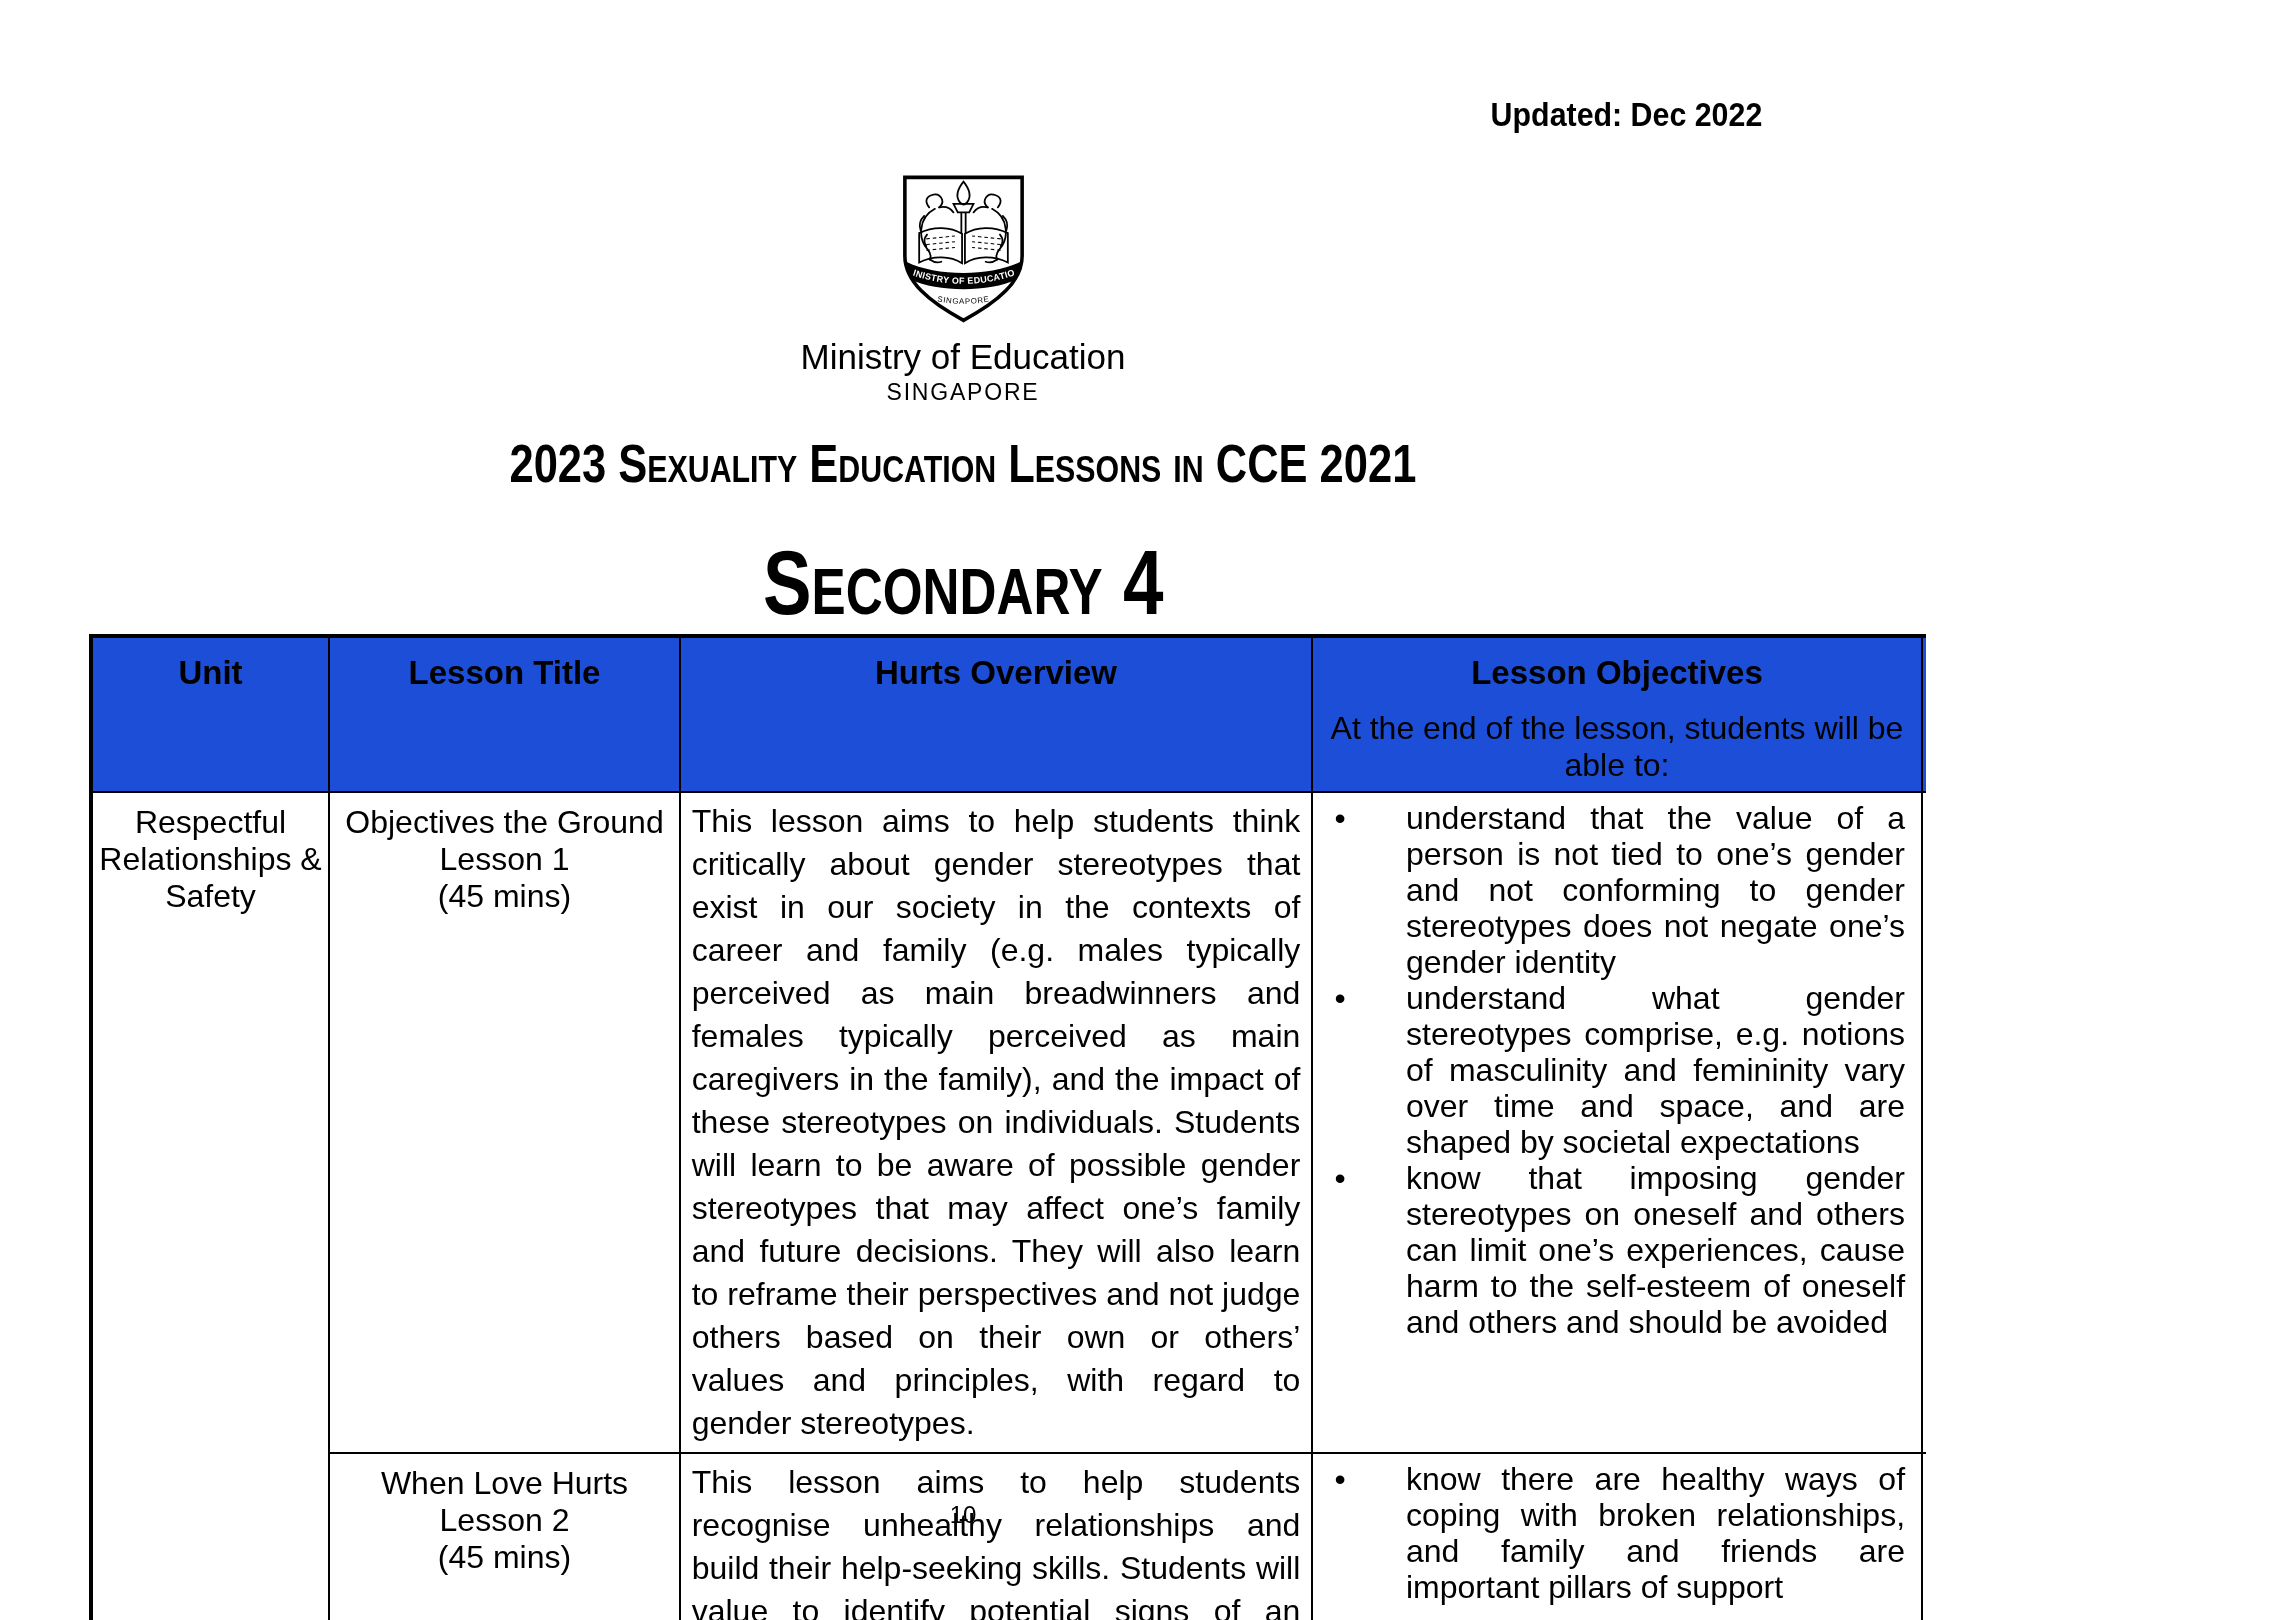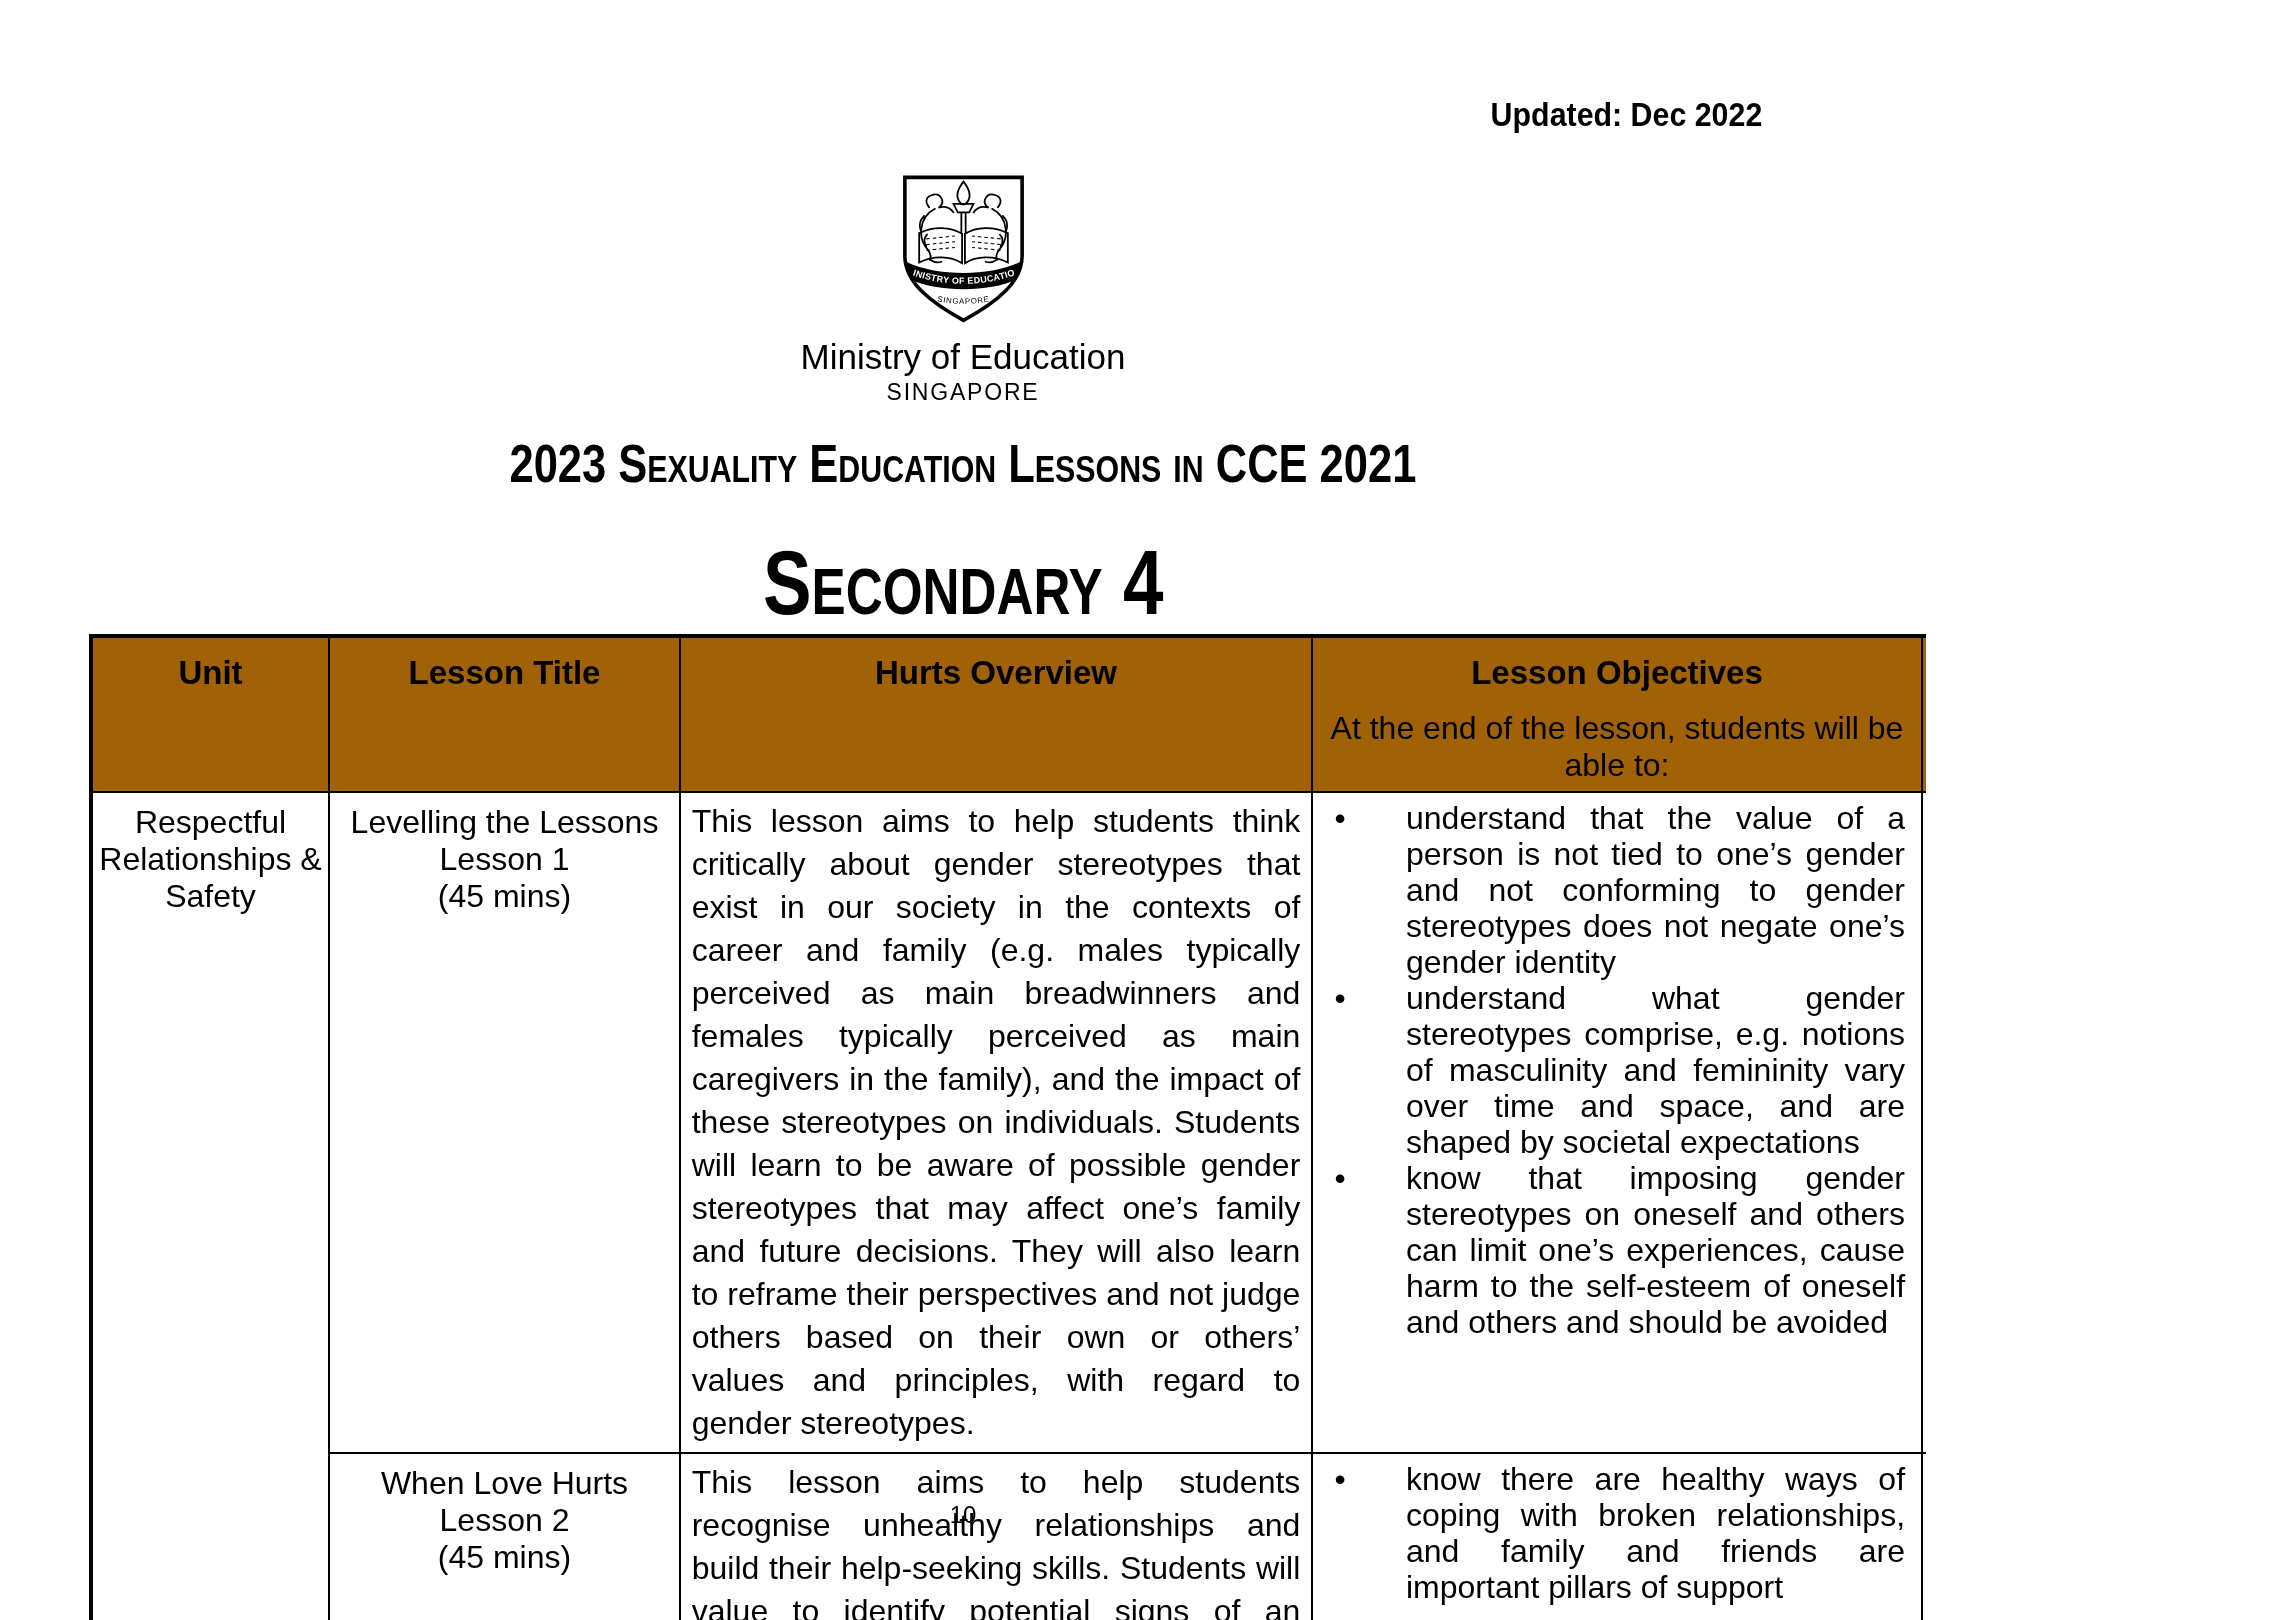--- a/index.html
+++ b/index.html
@@ -22,21 +22,21 @@
 
   table.lessons {
     position:absolute; top:634px; left:89px; width:2148px;
     border-collapse:collapse; table-layout:fixed; border:4.5px solid #000;
   }
   table.lessons th, table.lessons td {
     border:2.7px solid #000; vertical-align:top; box-sizing:border-box;
   }
   thead tr { height:128px; }
   thead th {
-    background:#a16207; font-weight:bold; font-size:33px;
+    background:#1d4ed8; font-weight:bold; font-size:33px;
     padding:16px 7.1px 7.1px 7.1px; text-align:center;
   }
   .th-sub { font-weight:normal; font-size:32px; margin-top:18px; line-height:37px; }
   .th-sub-bold { font-weight:bold; font-size:28px; margin-top:21px; line-height:37px; }
   tr.row-l1 { height:526px; }
   tr.row-l2 { height:141px; }
   .cell-unit  { text-align:center; font-size:32px; line-height:37px; padding:10.7px 5.3px; }
   .cell-title { text-align:center; font-size:32px; line-height:37px; padding:10.7px 5.3px; }
   .cell-title .tline { display:block; }
   .cell-overview { font-size:32px; line-height:43px; text-align:justify; padding:7.1px 10.7px; }
@@ -117,21 +117,21 @@
         <th>
           <div>Time Period</div>
           <div class="th-sub-bold">(e.g.Term 1 Week 2)</div>
         </th>
       </tr>
     </thead>
     <tbody>
       <tr class="row-l1">
         <td class="cell-unit" rowspan="2">Respectful Relationships &amp; Safety</td>
         <td class="cell-title">
-          <span class="tline">Levelling the Lessons</span>
+          <span class="tline">Objectives the Ground</span>
           <span class="tline">Lesson 1</span>
           <span class="tline">(45 mins)</span>
         </td>
         <td class="cell-overview">This lesson aims to help students think critically about gender stereotypes that exist in our society in the contexts of career and family (e.g. males typically perceived as main breadwinners and females typically perceived as main caregivers in the family), and the impact of these stereotypes on individuals. Students will learn to be aware of possible gender stereotypes that may affect one’s family and future decisions. They will also learn to reframe their perspectives and not judge others based on their own or others’ values and principles, with regard to gender stereotypes.</td>
         <td class="cell-objectives">
           <div class="obj">
             <span class="bullet">•</span>
             <span class="obj-text">understand that the value of a person is not tied to one’s gender and not conforming to gender stereotypes does not negate one’s gender identity</span>
           </div>
           <div class="obj">

